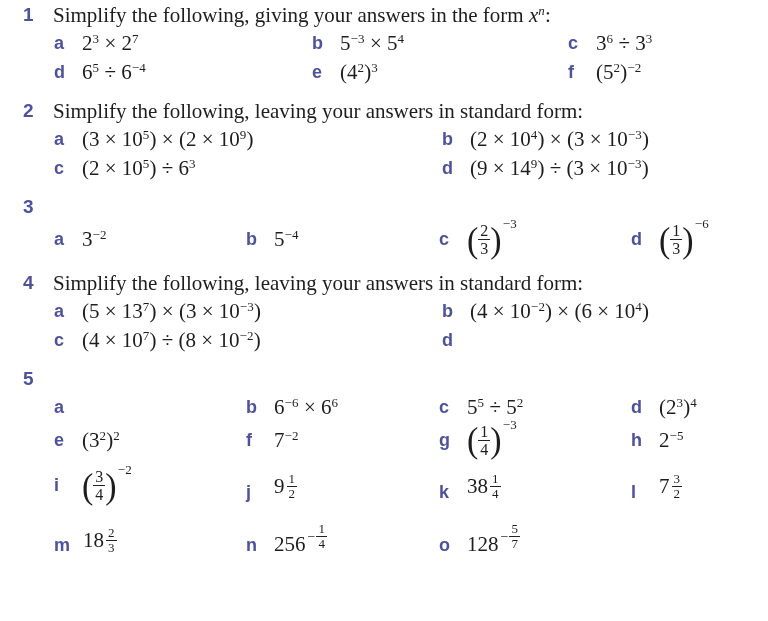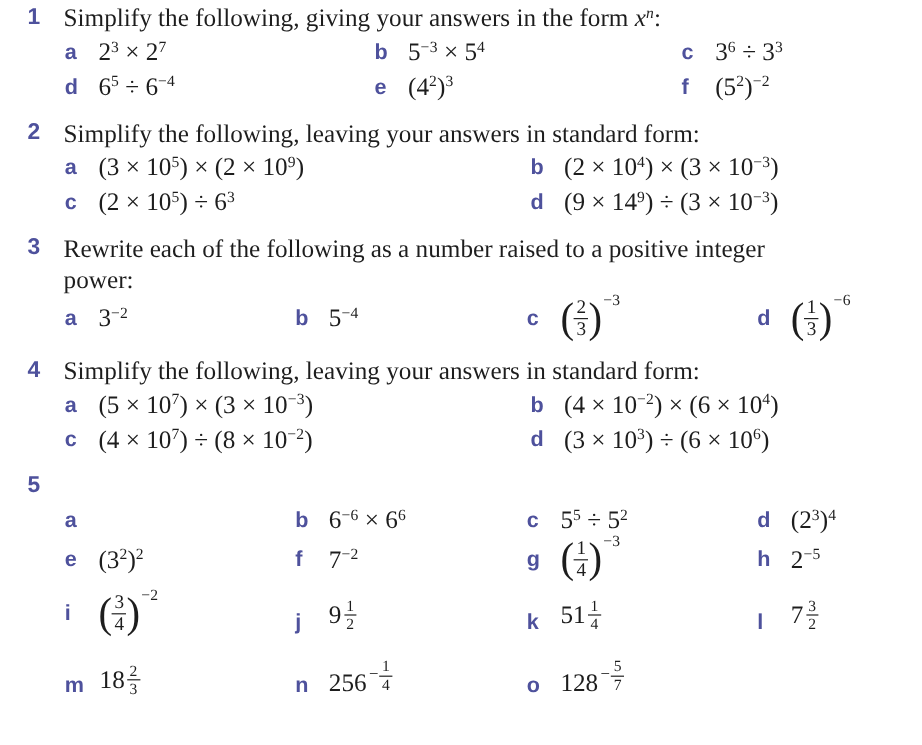--- a/index.html
+++ b/index.html
@@ -181,21 +181,20 @@
   <div class="item">
     <span class="letter">d</span>
     <span class="expr"><span>(9 × 14</span><sup class="s">9</sup><span>) ÷ (3 × 10</span><sup class="s">−3</sup><span>)</span></span>
   </div>
 </div>
   </section>
 
   <section class="question">
     <div class="q-head">
       <span class="q-num">3</span>
-      <div class="q-title"><span>Rewrite each of the following as a number raised to a positive integer</span><br><span>power:</span></div>
     </div>
     <div class="q-items grid-cols4">
   <div class="item">
     <span class="letter">a</span>
     <span class="expr"><span>3</span><sup class="s">−2</sup></span>
   </div>
 
   <div class="item">
     <span class="letter">b</span>
     <span class="expr"><span>5</span><sup class="s">−4</sup></span>
@@ -230,36 +229,35 @@
   </section>
 
   <section class="question">
     <div class="q-head">
       <span class="q-num">4</span>
       <div class="q-title"><span>Simplify the following, leaving your answers in standard form:</span></div>
     </div>
     <div class="q-items grid-cols2">
   <div class="item">
     <span class="letter">a</span>
-    <span class="expr"><span>(5 × 10</span><sup class="s">7</sup><span>) × (3 × 10</span><sup class="s">−3</sup><span>)</span></span>
+    <span class="expr"><span>(5 × 13</span><sup class="s">7</sup><span>) × (3 × 10</span><sup class="s">−3</sup><span>)</span></span>
   </div>
 
   <div class="item">
     <span class="letter">b</span>
     <span class="expr"><span>(4 × 10</span><sup class="s">−2</sup><span>) × (6 × 10</span><sup class="s">4</sup><span>)</span></span>
   </div>
 
   <div class="item">
     <span class="letter">c</span>
     <span class="expr"><span>(4 × 10</span><sup class="s">7</sup><span>) ÷ (8 × 10</span><sup class="s">−2</sup><span>)</span></span>
   </div>
 
   <div class="item">
     <span class="letter">d</span>
-    <span class="expr"><span>(3 × 10</span><sup class="s">3</sup><span>) ÷ (6 × 10</span><sup class="s">6</sup><span>)</span></span>
   </div>
 </div>
   </section>
 
   <section class="question">
     <div class="q-head">
       <span class="q-num">5</span>
     </div>
     <div class="q-items grid-cols4">
   <div class="item">
@@ -327,21 +325,21 @@
     <span class="expr"><span>9</span><span class="supfrac">
               <span class="frac">
                 <span class="num">1</span>
                 <span class="den">2</span>
               </span>
             </span></span>
   </div>
 
   <div class="item raised">
     <span class="letter">k</span>
-    <span class="expr"><span>51</span><span class="supfrac">
+    <span class="expr"><span>38</span><span class="supfrac">
               <span class="frac">
                 <span class="num">1</span>
                 <span class="den">4</span>
               </span>
             </span></span>
   </div>
 
   <div class="item raised">
     <span class="letter">l</span>
     <span class="expr"><span>7</span><span class="supfrac">

